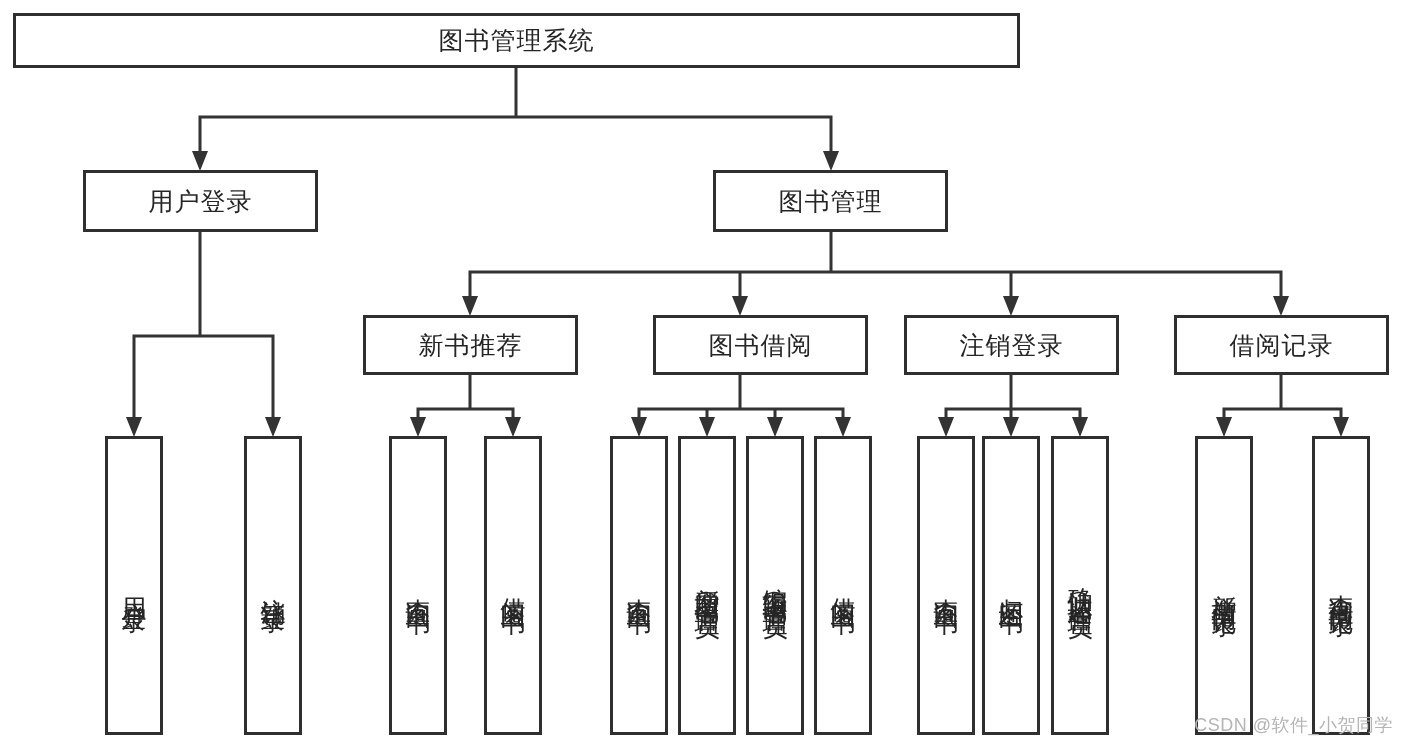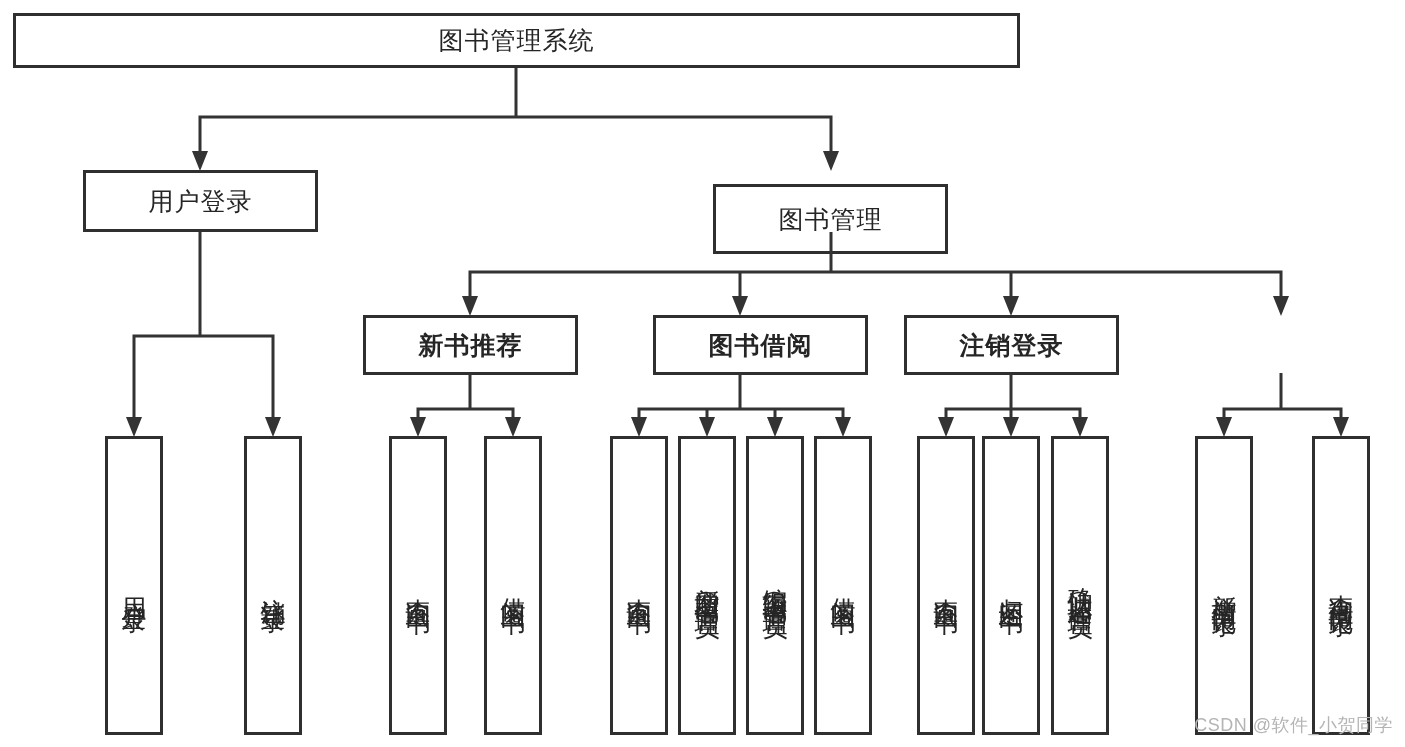--- a/index.html
+++ b/index.html
@@ -48,22 +48,22 @@
     right:12px;top:713px;
     font-size:18px;
     letter-spacing:0.5px;
     color:var(--watermark);
     z-index:4;
     white-space:nowrap;
   }
   
   .root-box{left:13px;top:13px;width:1007px;height:55px;}
   .l2-a{left:83px;top:170px;width:235px;height:62px;}
-  .l2-b{left:713px;top:184px;width:235px;height:70px;text-align:right;}
-  .l3{top:315px;height:60px;width:215px;font-weight:bold;}
+  .l2-b{left:713px;top:170px;width:235px;height:62px;text-align:right;}
+  .l3{top:315px;height:60px;width:215px;}
   .l3-a{left:363px;} .l3-b{left:633px;margin-left:20px;} .l3-c{left:904px;} .l3-d{left:1174px;}
   .l4{top:436px;height:299px;width:58px;}
   .l4-login{left:105px;} .l4-logout{left:244px;}
   .l4-a1{left:389px;} .l4-a2{left:484px;}
   .l4-b1{left:610px;} .l4-b2{left:678px;} .l4-b3{left:746px;} .l4-b4{left:814px;}
   .l4-c1{left:917px;} .l4-c2{left:982px;} .l4-c3{left:1051px;}
   .l4-d1{left:1195px;} .l4-d2{left:1312px;}
 </style>
 </head>
 <body>
@@ -127,20 +127,21 @@
   </svg>
 
   <div class="node h-node root-box">图书管理系统</div>
 
   <div class="node h-node l2-a">用户登录</div>
   <div class="node h-node l2-b">图书管理</div>
 
   <div class="node h-node l3 l3-a">新书推荐</div>
   <div class="node h-node l3 l3-b">图书借阅</div>
   <div class="node h-node l3 l3-c">注销登录</div>
+  <div class="node h-node l3 l3-d">借阅记录</div>
 
   <div class="node v-node l4 l4-login">用户登录</div>
   <div class="node v-node l4 l4-logout">注销登录</div>
 
   <div class="node v-node l4 l4-a1">查询图书</div>
   <div class="node v-node l4 l4-a2">借阅图书</div>
 
   <div class="node v-node l4 l4-b1">查询图书</div>
   <div class="node v-node l4 l4-b2">新增图书（管理员）</div>
   <div class="node v-node l4 l4-b3">编辑图书（管理员）</div>

